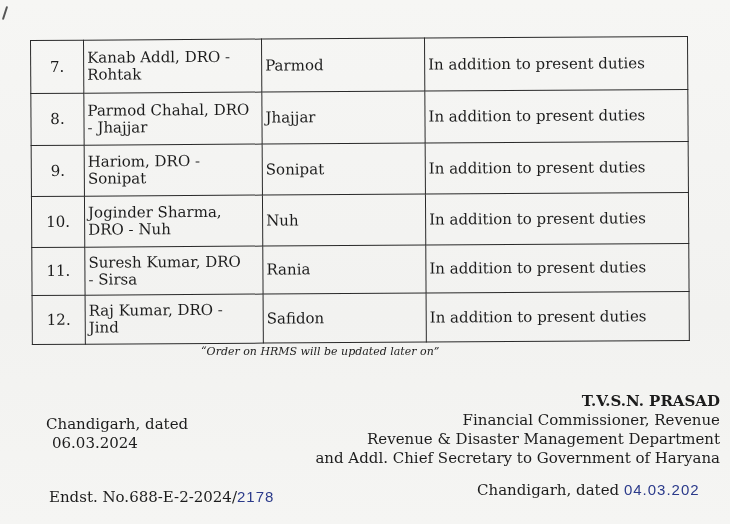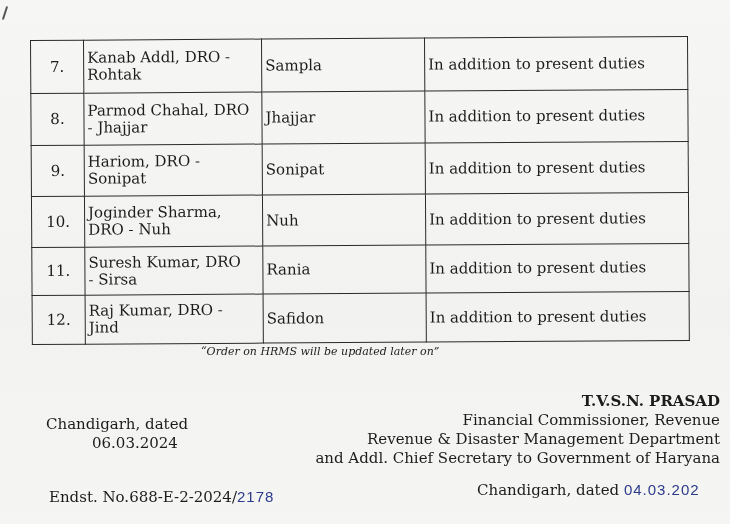--- a/index.html
+++ b/index.html
@@ -48,42 +48,42 @@
   }
   .sig-block {
     position: absolute; left: 280px; top: 392px; width: 440px;
     text-align: right; font-size: 15px; line-height: 19px;
   }
   .sig-name { font-weight: bold; }
   .place-date {
     position: absolute; left: 46px; top: 415px;
     font-size: 15px; line-height: 19px;
   }
-  .place-date .d { padding-left: 6px; margin-left: 40px; }
+  .place-date .d { padding-left: 6px; }
   .endst {
     position: absolute; left: 49px; top: 488px; font-size: 15px;
   }
   .hand { font-family: Liberation Sans, sans-serif; color: #2b3a8a; font-size: 15px; letter-spacing: 1px; }
   .endst-date {
     position: absolute; left: 477px; top: 481px; font-size: 15px;
     white-space: nowrap;
   }
 </style>
 </head>
 <body>
 
 <div class="page">
   <div class="pen-mark"></div>
 
   <table class="order">
     <tbody>
       <tr class="r7">
         <td class="sno">7.</td>
         <td class="name"><span>Kanab Addl, DRO -</span><br><span>Rohtak</span></td>
-        <td class="place">Sampla</td>
+        <td class="place">Parmod</td>
         <td class="remark">In addition to present duties</td>
       </tr>
       <tr class="r8">
         <td class="sno">8.</td>
         <td class="name"><span>Parmod Chahal, DRO</span><br><span>- Jhajjar</span></td>
         <td class="place">Jhajjar</td>
         <td class="remark">In addition to present duties</td>
       </tr>
       <tr class="r9">
         <td class="sno">9.</td>

